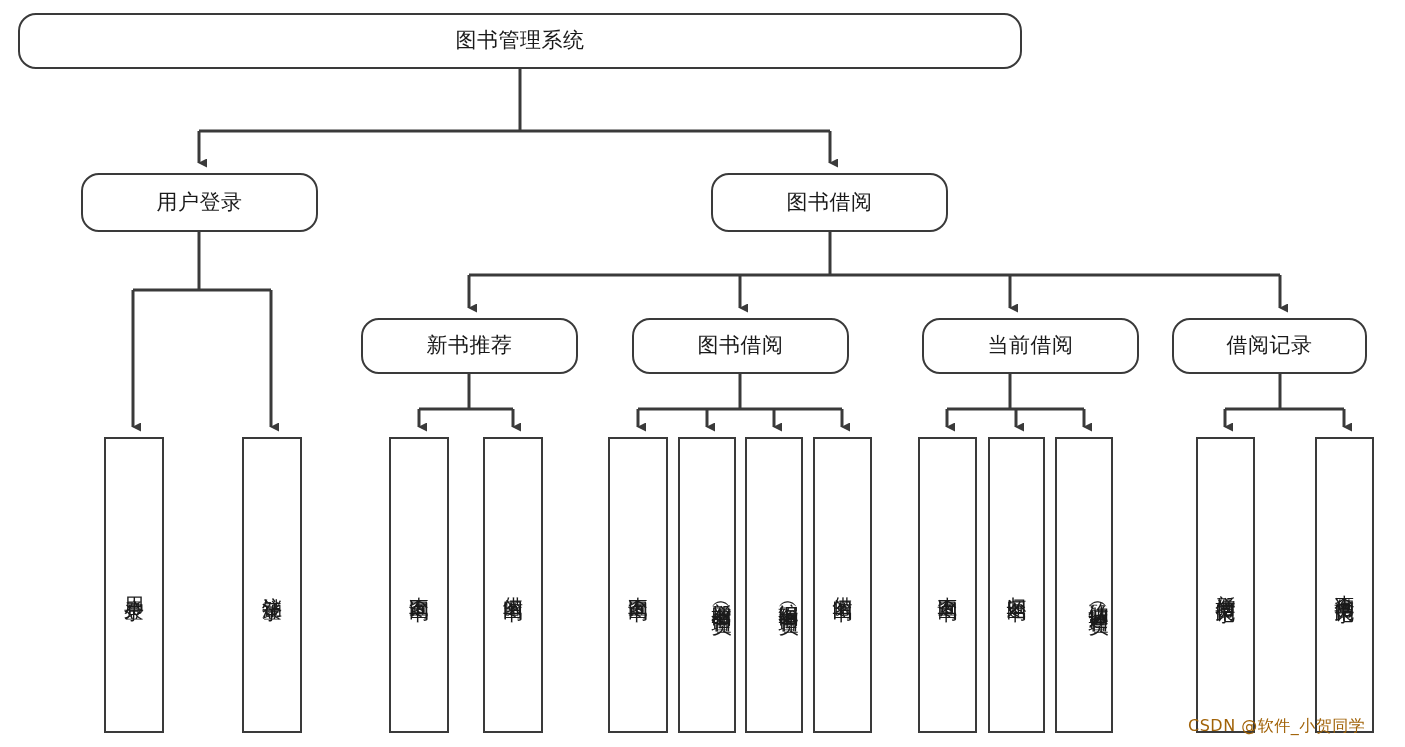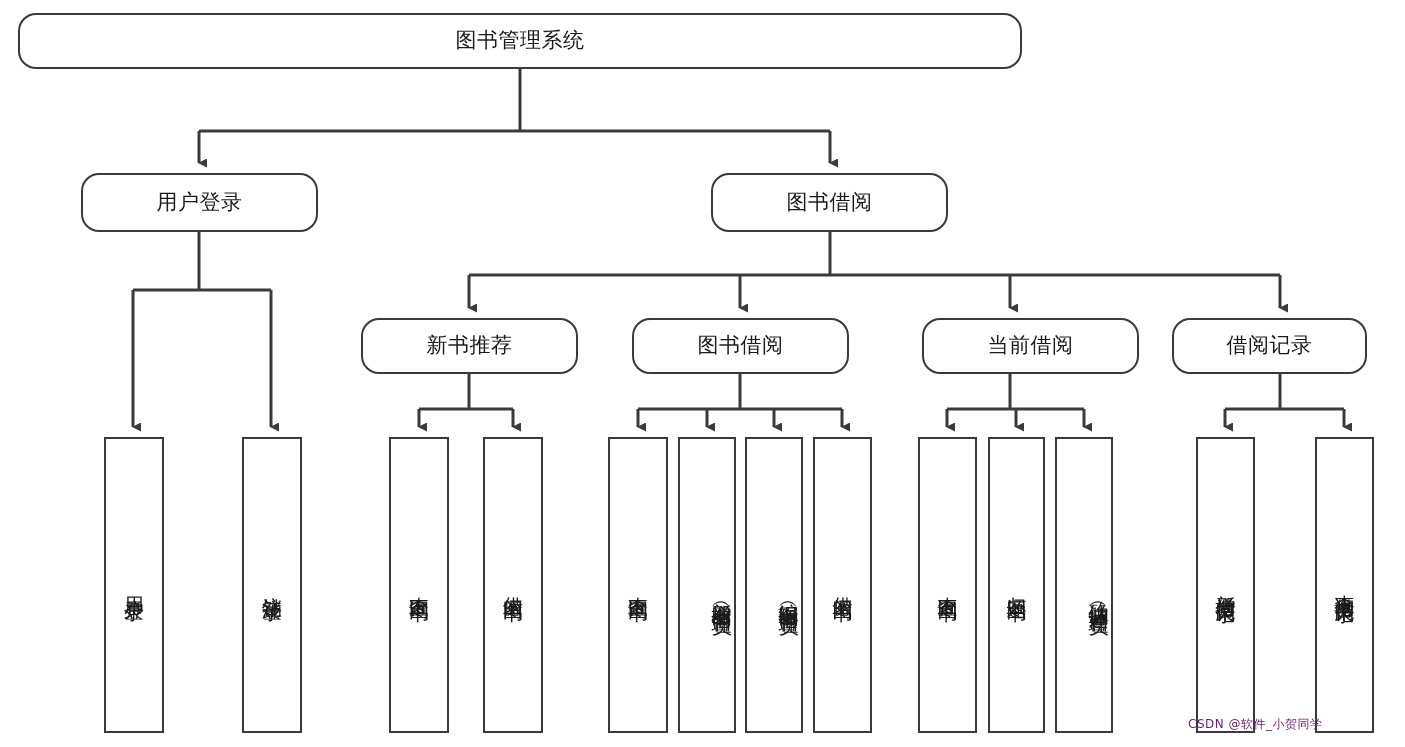--- a/index.html
+++ b/index.html
@@ -54,22 +54,22 @@
     padding-top: 22px;
   }
   .node.vmid {
     align-items: center;
     padding-top: 0;
   }
   #watermark {
     position: absolute;
     left: 1188px;
     top: 716px;
-    font-size: 12px;
-    color: #701a75;
+    font-size: 16px;
+    color: #a16207;
     letter-spacing: 0.5px;
     white-space: nowrap;
     font-family: "DejaVu Sans", "Liberation Sans", sans-serif;
   }
 </style>
 </head>
 <body>
 
 <div id="stage">
 

